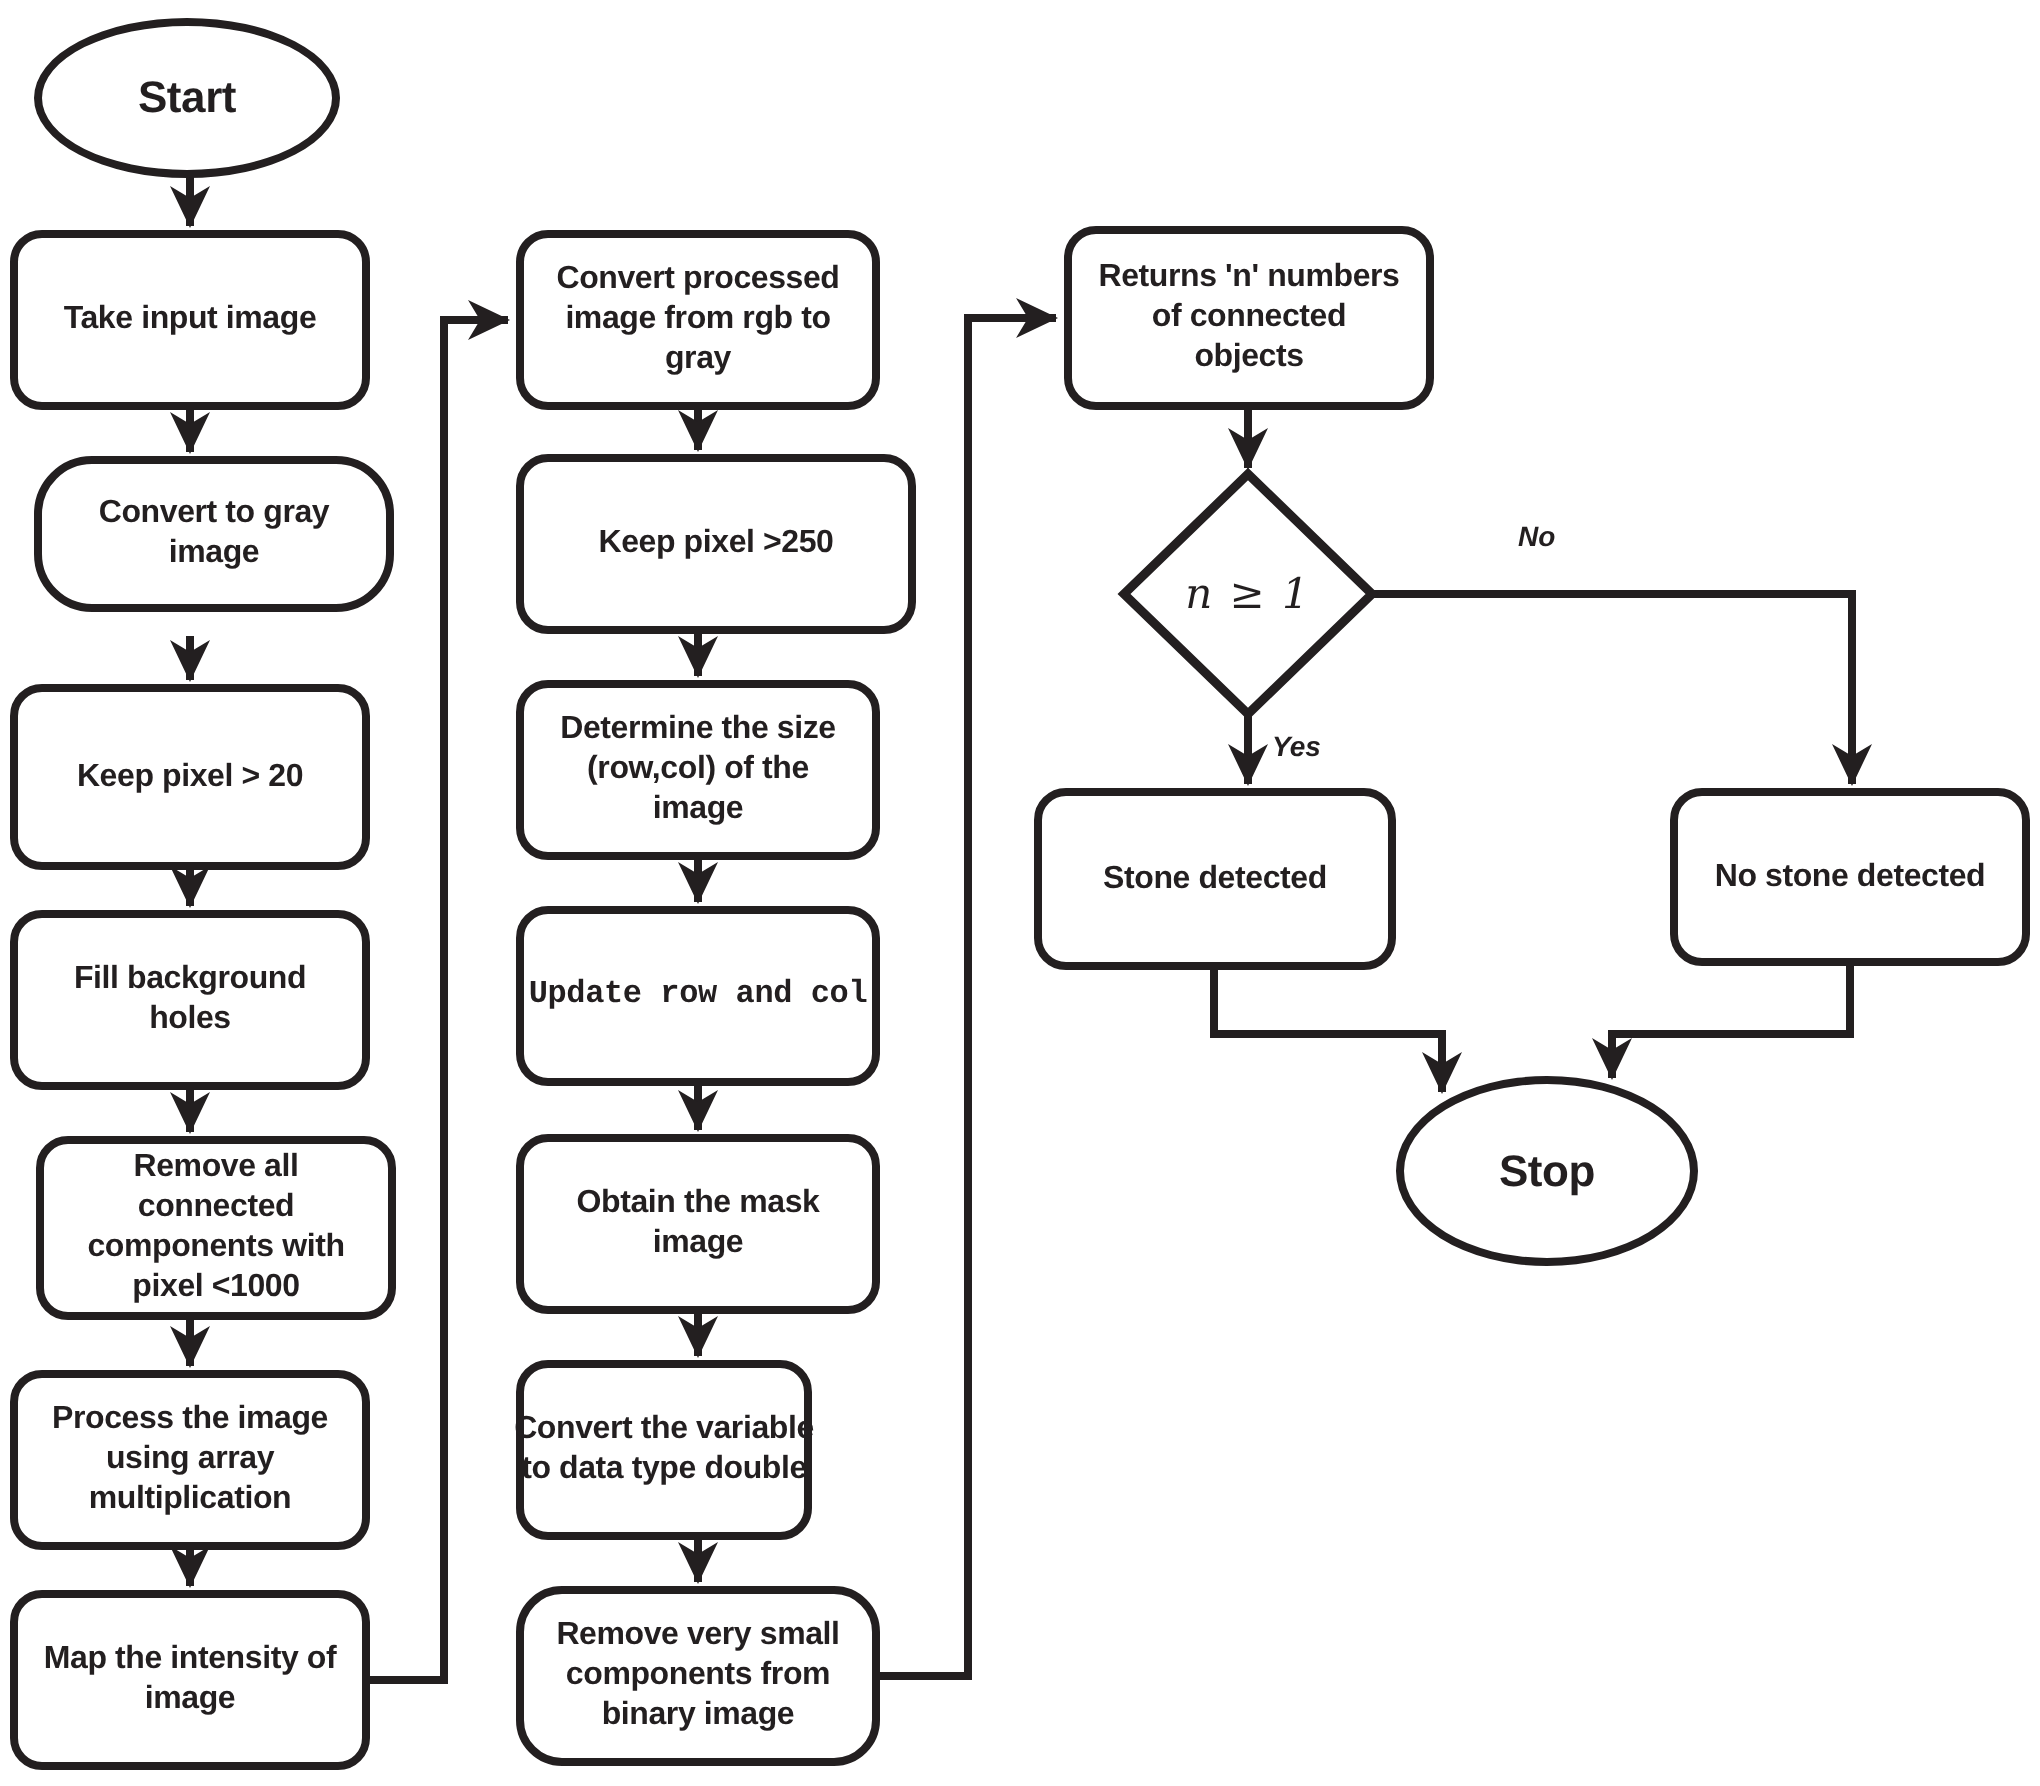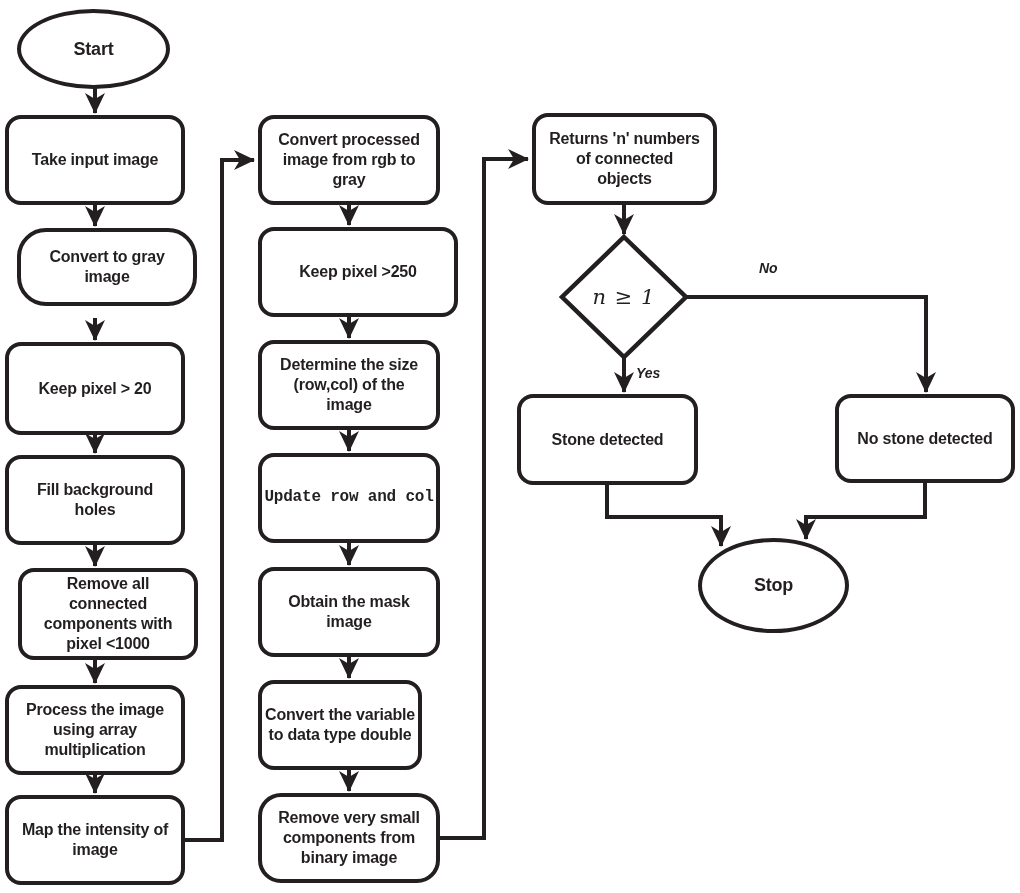--- a/index.html
+++ b/index.html
@@ -10,21 +10,21 @@
     overflow: hidden;
   }
   #wires { position: absolute; left: 0; top: 0; width: 1020px; height: 893px; }
   .node {
     position: absolute; box-sizing: border-box;
     display: flex; align-items: center; justify-content: center;
     text-align: center; white-space: pre;
     border: 4.5px solid var(--ink); border-radius: 16px; background: #ffffff;
     font-weight: 700; font-size: 16px; line-height: 1.24; letter-spacing: -0.2px;
   }
-  .ellipse { border-radius: 50%; font-size: 18px; }
+  .ellipse { border-radius: 50%; font-size: 22px; }
   .diamond-label {
     position: absolute; display: flex; align-items: center; justify-content: center;
     background: transparent; border: none;
     font-family: "DejaVu Serif", serif; font-style: italic; font-weight: 400;
     font-size: 21px; letter-spacing: 1px;
   }
   .edge-label {
     position: absolute; font-weight: 700; font-size: 14px; letter-spacing: 0;
     background: transparent;
     font-style: italic;
@@ -94,21 +94,21 @@
   <div class="node" style="left:258px; top:115px; width:182px; height:90px;">Convert processed
 image from rgb to
 gray</div>
   <div class="node" style="left:258px; top:227px; width:200px; height:90px;">Keep pixel &gt;250</div>
   <div class="node" style="left:258px; top:340px; width:182px; height:90px;">Determine the size
 (row,col) of the
 image</div>
   <div class="node" style="left:258px; top:453px; width:182px; height:90px;font-family:Liberation Mono, monospace;">Update row and col</div>
   <div class="node" style="left:258px; top:567px; width:182px; height:90px;">Obtain the mask
 image</div>
-  <div class="node" style="left:258px; top:680px; width:164px; height:90px;">Convert the variable
+  <div class="node" style="left:258px; top:680px; width:148px; height:90px;">Convert the variable
 to data type double</div>
   <div class="node" style="left:258px; top:793px; width:182px; height:90px;border-radius:23px;">Remove very small
 components from
 binary image</div>
 
   <div class="node" style="left:532px; top:113px; width:185px; height:92px;">Returns 'n' numbers
 of connected
 objects</div>
   <div class="diamond-label" style="left:574px; top:281px; width:100px; height:32px;">n ≥ 1</div>
   <div class="edge-label" style="left:636px; top:365px;">Yes</div>

